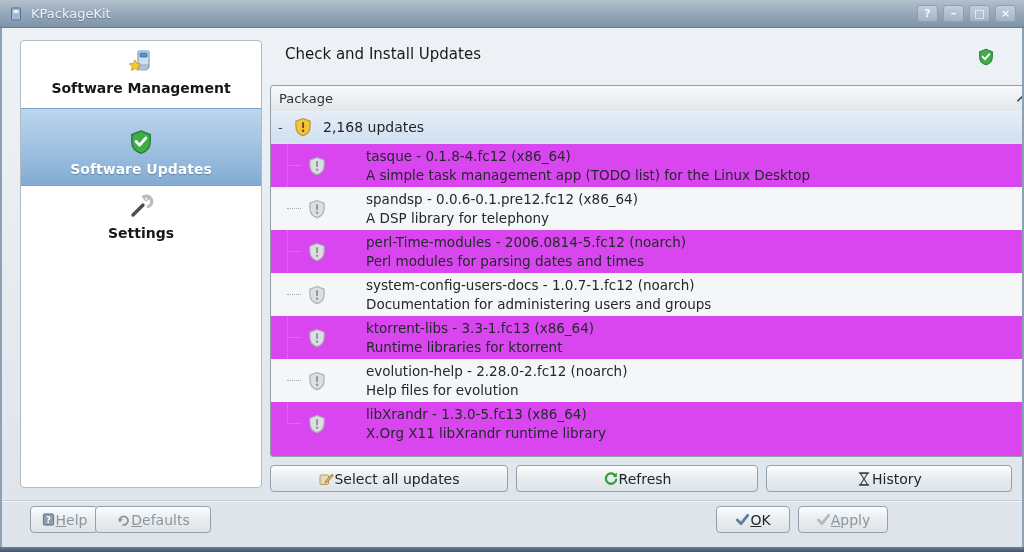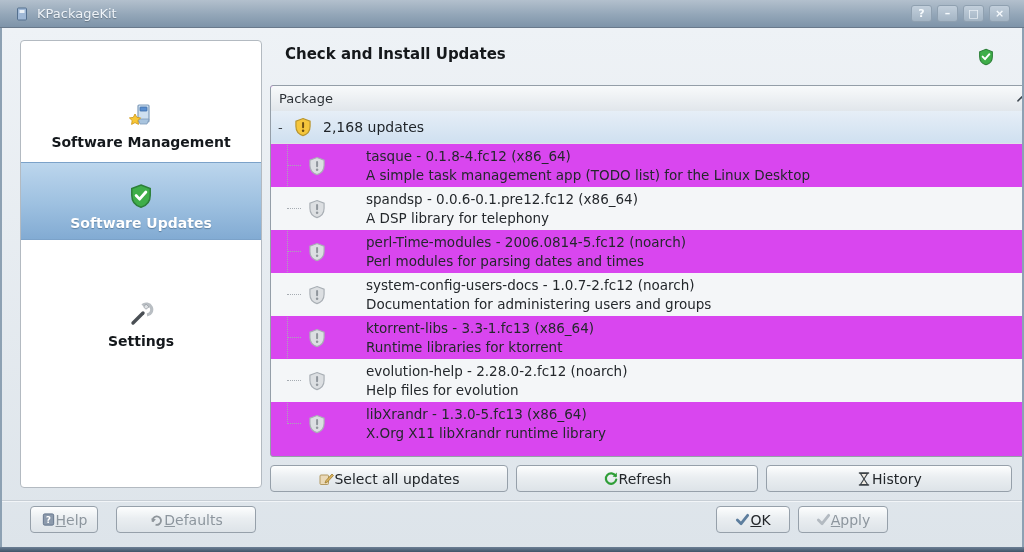--- a/index.html
+++ b/index.html
@@ -1,42 +1,42 @@
 <!DOCTYPE html>
 <html><head>
 <meta charset="utf-8">
 <style>
   html,body{margin:0;padding:0;background:#555;}
   .win{position:relative;width:1024px;height:552px;font-family:"DejaVu Sans",sans-serif;
        background:#e7ecf1;overflow:hidden;-webkit-font-smoothing:antialiased;}
   
   .titlebar{position:absolute;left:0;top:0;right:0;height:28px;
     background:linear-gradient(#b3c0cd 0%,#93a6b8 55%,#7e94a9 100%);
-    border-bottom:1px solid #69798b;display:flex;align-items:center;padding:0 14px;box-sizing:border-box;}
+    border-bottom:1px solid #69798b;display:flex;align-items:center;padding:0 8px;box-sizing:border-box;}
   .title-text{color:#eef3f8;font-size:13px;margin-left:7px;text-shadow:0 1px 1px rgba(0,0,0,.25);}
   .tb-buttons{margin-left:auto;display:flex;gap:5px;}
   .tb-btn{width:21px;height:17px;border-radius:3px;background:linear-gradient(#c2cfdb,#a3b4c4);
     border:1px solid #8fa0b0;color:#f6fafd;font-size:11px;font-weight:bold;display:flex;
     align-items:center;justify-content:center;line-height:1;box-sizing:border-box;}
   .edge-l,.edge-r{position:absolute;top:28px;bottom:5px;width:2px;background:#8da1b3;z-index:5;}
   .edge-l{left:0}.edge-r{right:0}
   .bottom-band{position:absolute;left:0;right:0;bottom:0;height:5px;background:linear-gradient(#6c8096,#415367);}
   .content-bg{position:absolute;left:2px;right:2px;top:28px;bottom:5px;
     background:linear-gradient(#eef2f6,#dde4ea);}
   
   .sidebar{position:absolute;left:20px;top:40px;width:242px;height:448px;background:#fff;
     border:1px solid #b3bac1;border-radius:4px;box-sizing:border-box;overflow:hidden;}
-  .side-item{text-align:center;padding:15px 0 6px;cursor:default;margin-top:46px;}
+  .side-item{text-align:center;padding:7px 0 6px;cursor:default;}
   .side-item .lbl{display:block;font-weight:bold;font-size:14px;color:#14181c;margin-top:2px;}
   .side-item.selected{background:linear-gradient(#bcd6ed 0%,#9dc0e0 55%,#82abd3 100%);
     border-top:1px solid #7ba2c9;border-bottom:1px solid #7ba2c9;margin-top:6px;padding:20px 0 8px;}
   .side-item.selected .lbl{color:#fff;text-shadow:0 1px 1px rgba(40,70,100,.45);}
   .icon24{display:inline-block;width:26px;height:26px;}
   
-  .page-title{position:absolute;left:285px;top:45px;font-size:15px;font-weight:bold;color:#15181b;}
+  .page-title{position:absolute;left:285px;top:45px;font-size:15px;font-weight:normal;color:#15181b;}
   .status-shield{position:absolute;left:977px;top:48px;width:18px;height:18px;}
   
   .list{position:absolute;left:270px;top:85px;width:837px;height:372px;background:#d946ef;
     border:1px solid #949ea8;border-radius:3px;box-sizing:border-box;overflow:hidden;}
   .list-header{position:absolute;left:0;top:0;right:19px;height:25px;
     background:linear-gradient(#f8fafb,#e1e6eb);border-bottom:1px solid #b4bbc2;
     display:flex;align-items:center;font-size:13px;color:#2d3237;}
   .col-package{flex:1;padding-left:8px;}
   .col-action{display:flex;align-items:center;gap:20px;width:70px;overflow:hidden;white-space:nowrap;}
   .rows{position:absolute;left:0;top:25px;right:19px;bottom:0;overflow:hidden;}
@@ -261,21 +261,21 @@
               <use href="#i-arrow-down"></use>
             </svg>
           </span>
       </div>
 
       <div class="pkg-row alt">
         <svg class="shield">
             <use href="#i-shield-gray"></use>
           </svg>
         <div class="pkg-text">
-          <div>system-config-users-docs - 1.0.7-2.fc12 (noarch)</div>
+          <div>system-config-users-docs - 1.0.7-1.fc12 (noarch)</div>
           <div>Documentation for administering users and groups</div>
         </div>
         <span class="action-arrow">
             <svg width="16" height="16">
               <use href="#i-arrow-down"></use>
             </svg>
           </span>
       </div>
 
       <div class="pkg-row">
@@ -359,21 +359,21 @@
 
   <div class="footer-sep"></div>
   <div class="footer-sep2"></div>
 
   <div class="btn disabled" style="left:30px;top:506px;width:68px">
     <svg width="15" height="15">
         <use href="#i-help"></use>
       </svg>
     <span><span class="u">H</span><span>elp</span></span>
   </div>
-  <div class="btn disabled" style="left:116px;top:506px;width:140px">
+  <div class="btn disabled" style="left:95px;top:506px;width:116px">
     <svg width="15" height="15">
         <use href="#i-undo"></use>
       </svg>
     <span><span class="u">D</span><span>efaults</span></span>
   </div>
 
   <div class="btn" style="left:716px;top:506px;width:74px">
     <svg width="15" height="15">
         <use href="#i-check-blue"></use>
       </svg>

